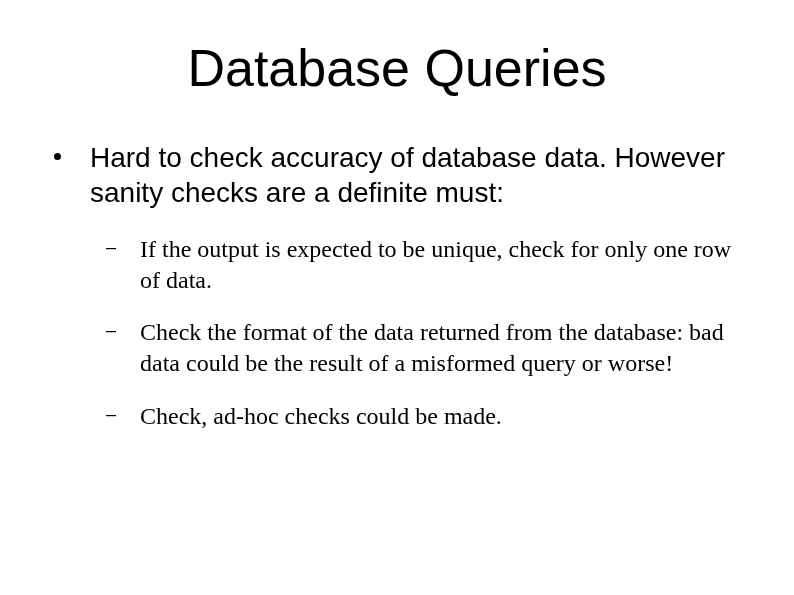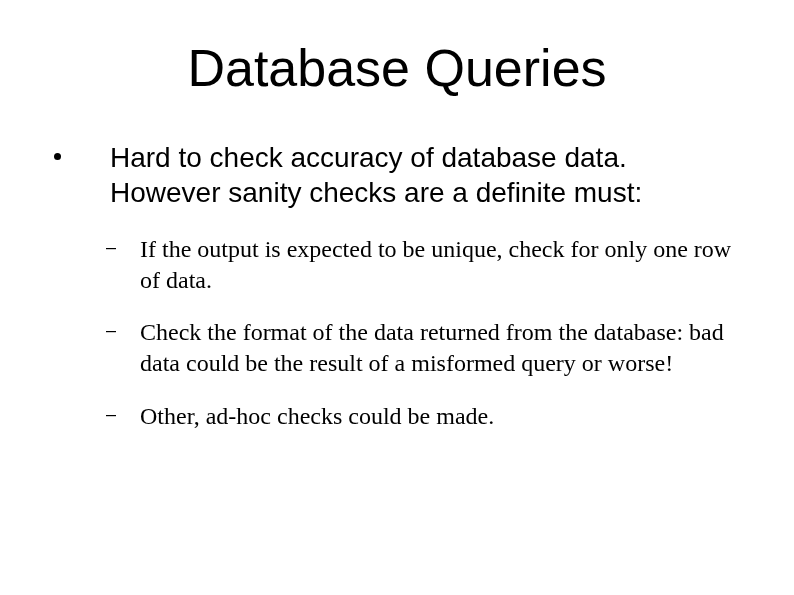--- a/index.html
+++ b/index.html
@@ -49,21 +49,20 @@
   }
   .l1-marker span {
     display: block;
     width: 7px;
     height: 7px;
     border-radius: 50%;
     background: #000;
   }
   .l1-text {
     flex: 1;
-    margin-left: 20px;
   }
   .level2 {
     margin-top: 24px;
     margin-left: 52px;
   }
   .l2-item {
     display: flex;
     align-items: flex-start;
     font-size: 24px;
     line-height: 1.28;
@@ -99,18 +98,18 @@
       <div class="l2-item">
         <div class="l2-marker">–</div>
         <div class="l2-text">If the output is expected to be unique, check for only one row of data.</div>
       </div>
       <div class="l2-item">
         <div class="l2-marker">–</div>
         <div class="l2-text">Check the format of the data returned from the database: bad data could be the result of a misformed query or worse!</div>
       </div>
       <div class="l2-item">
         <div class="l2-marker">–</div>
-        <div class="l2-text">Other, ad-hoc checks could be made.</div>
+        <div class="l2-text">Check, ad-hoc checks could be made.</div>
       </div>
     </div>
   </div>
 
 </div>
 
 </body></html>

